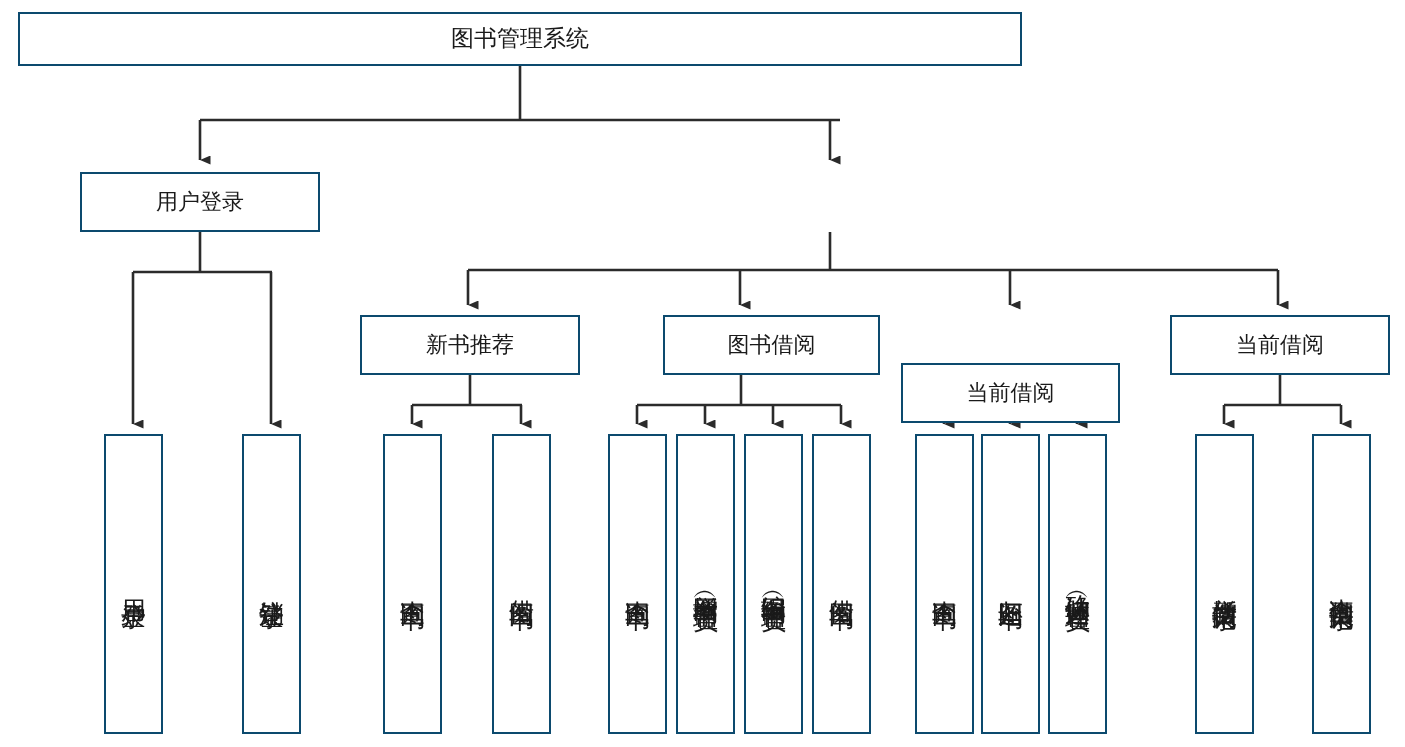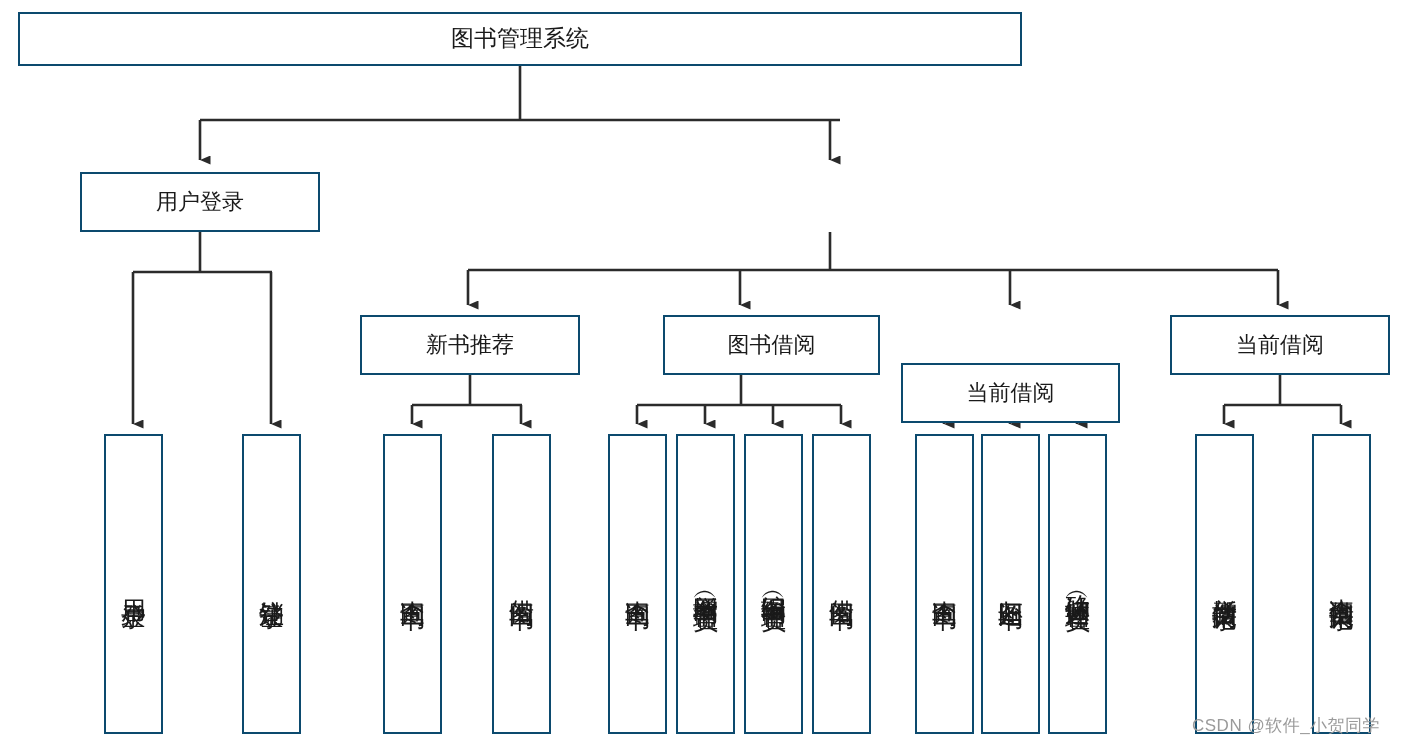--- a/index.html
+++ b/index.html
@@ -186,15 +186,14 @@
     <span class="node-label">确认归还（管理员）</span>
   </div>
 
   <div class="node-box leaf-box" style="left:1195px; top:434px; width:59px; height:300px;">
     <span class="node-label">新增借阅记录</span>
   </div>
   <div class="node-box leaf-box" style="left:1312px; top:434px; width:59px; height:300px;">
     <span class="node-label">查询借阅记录</span>
   </div>
 
-  <div class="watermark" style="left:1192px; top:714px;">CSDN @软件_小贺同学</div>
 
 </div>
 
 </body></html>

